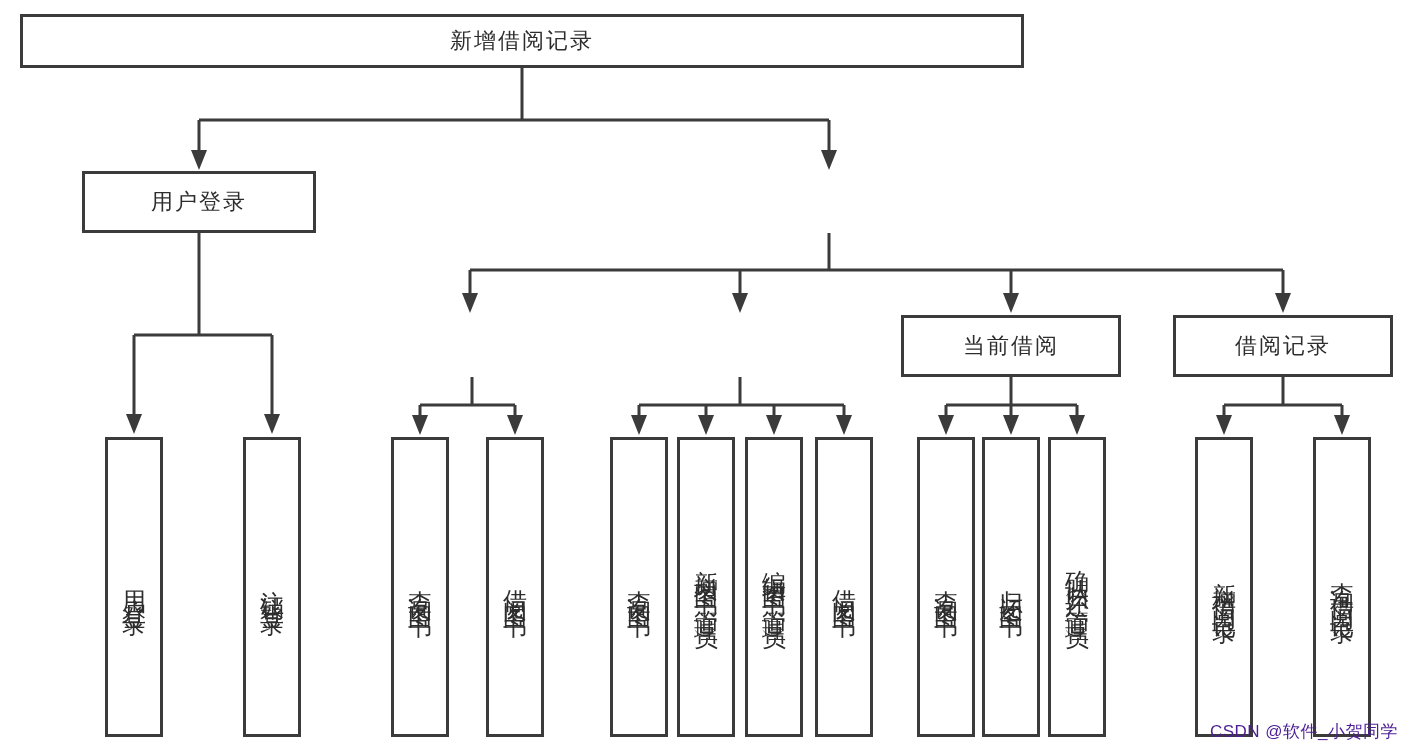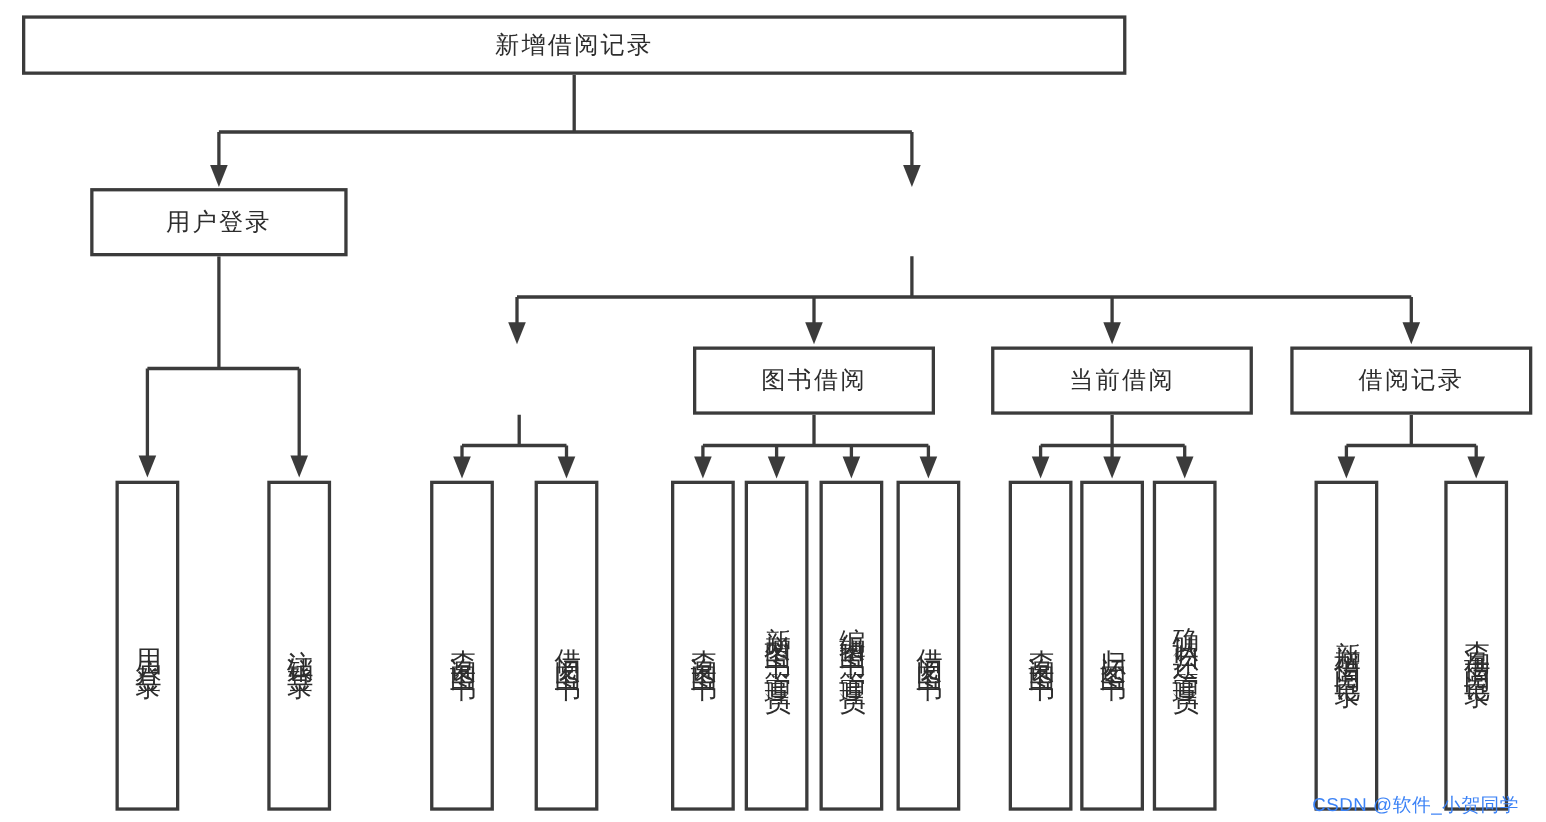--- a/index.html
+++ b/index.html
@@ -51,25 +51,25 @@
     writing-mode: vertical-rl;
     text-orientation: mixed;
     font-size: 24px;
     line-height: 1;
     letter-spacing: 8px;
     color: #2d2d2d;
     white-space: nowrap;
   }
   #watermark {
     position: absolute;
-    right: 24px;
+    right: 7px;
     bottom: 4px;
     font-size: 17px;
     letter-spacing: 0.5px;
-    color: #3b82f6;
+    color: #4c1d95;
     z-index: 5;
   }
 </style>
 </head>
 <body>
 
 <div id="canvas">
 
   <svg id="connectors" width="1405" height="747" viewBox="0 0 1405 747">
     <g stroke="#3b3b3b" stroke-width="3" fill="none">
@@ -110,22 +110,21 @@
       <polygon points="1069,415 1085,415 1077,435"></polygon>
       <polygon points="1216,415 1232,415 1224,435"></polygon>
       <polygon points="1334,415 1350,415 1342,435"></polygon>
     </g>
   </svg>
 
   <div class="hnode" style="left:20px; top:14px; width:1004px; height:54px;">新增借阅记录</div>
 
   <div class="hnode" style="left:82px; top:171px; width:234px; height:62px;">用户登录</div>
 
-  <div class="hnode" style="left:630px; top:315px; width:220px; height:62px;">图书借阅</div>
-  <div class="hnode" style="left:901px; top:315px; width:238px; height:62px;">当前借阅</div>
+  <div class="hnode" style="left:901px; top:315px; width:220px; height:62px;">当前借阅</div>
   <div class="hnode" style="left:1173px; top:315px; width:220px; height:62px;">借阅记录</div>
 
   <div class="vnode" style="left:105px;">
     <span>用户登录</span>
   </div>
   <div class="vnode" style="left:243px;">
     <span>注销登录</span>
   </div>
 
   <div class="vnode" style="left:391px;">

